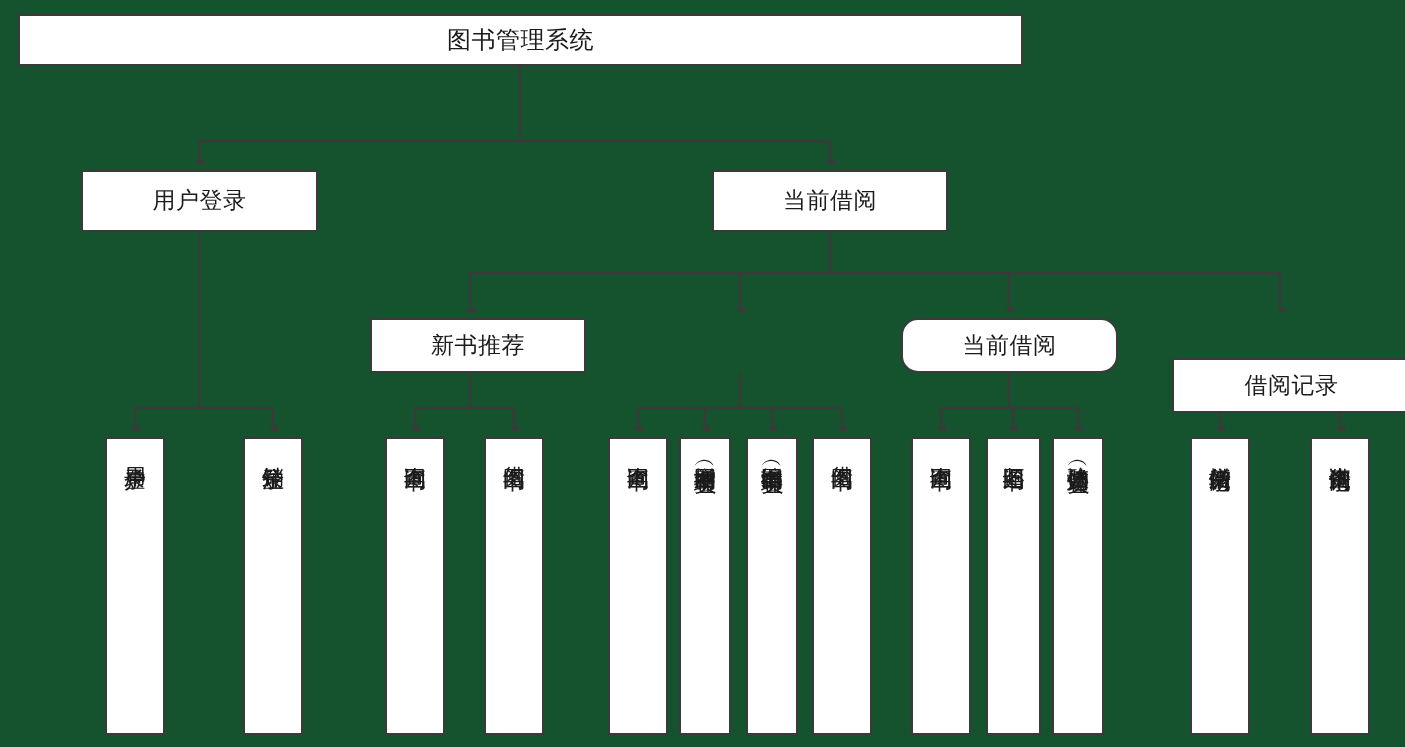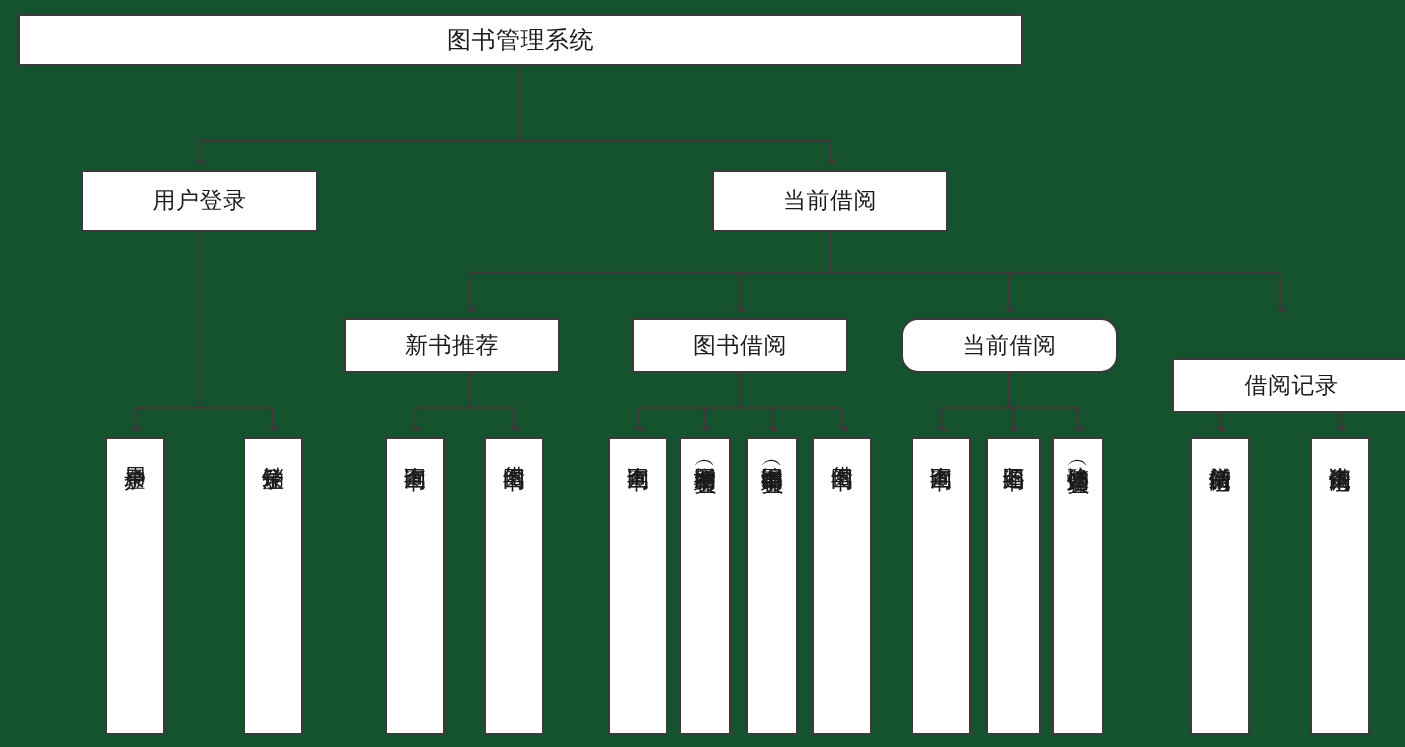--- a/index.html
+++ b/index.html
@@ -131,25 +131,22 @@
     <span class="label">图书管理系统</span>
   </div>
 
   <div class="node horiz" style="left: 81px; top: 170px; width: 237px; height: 62px;">
     <span class="label">用户登录</span>
   </div>
   <div class="node horiz" style="left: 712px; top: 170px; width: 236px; height: 62px;">
     <span class="label">当前借阅</span>
   </div>
 
-  <div class="node horiz" style="left: 344px; top: 318px; width: 216px; height: 55px;">
+  <div class="node horiz" style="left: 370px; top: 318px; width: 216px; height: 55px;">
     <span class="label">新书推荐</span>
-  </div>
-  <div class="node horiz" style="left: 632px; top: 318px; width: 216px; height: 55px;">
-    <span class="label">图书借阅</span>
   </div>
   <div class="node horiz" style="left: 901px; top: 318px; width: 217px; height: 55px; border-radius: 17px;">
     <span class="label">当前借阅</span>
   </div>
   <div class="node horiz" style="left: 1172px; top: 318px; width: 239px; height: 55px; margin-top: 40px;">
     <span class="label">借阅记录</span>
   </div>
 
   <div class="node vert" style="left: 105px; top: 437px; width: 60px; height: 298px;">
     <span class="label">用户登录</span>

